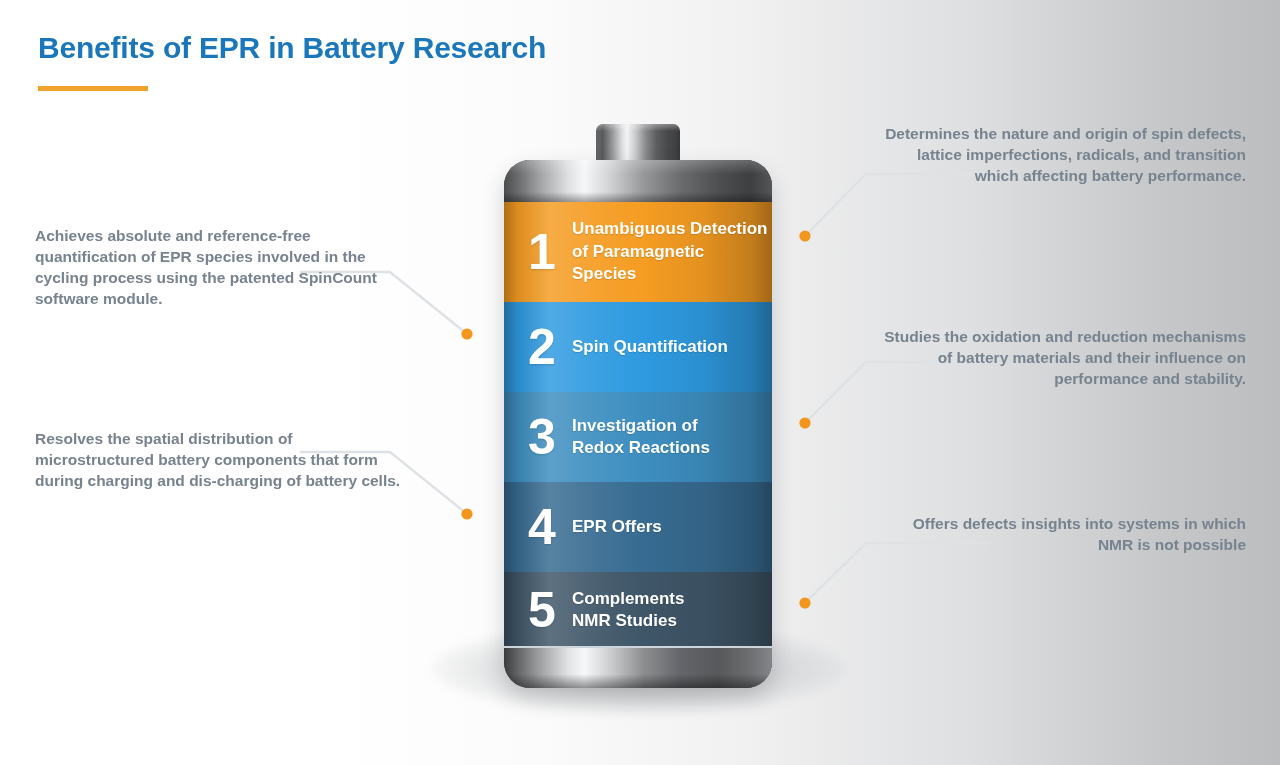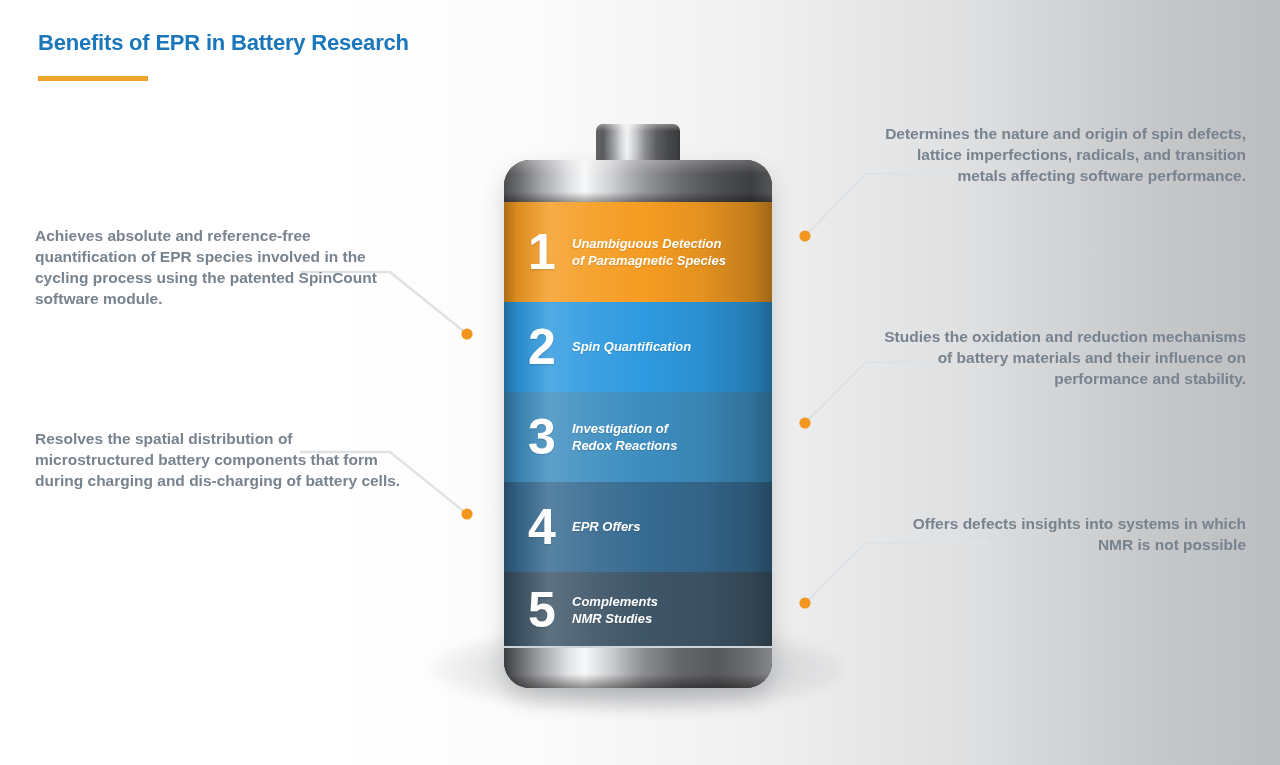--- a/index.html
+++ b/index.html
@@ -30,21 +30,21 @@
     overflow: hidden;
   }
 
   
   .title-wrap {
     position: absolute;
     left: 38px;
     top: 30px;
   }
   .page-title {
-    font-size: 22px;
+    font-size: 30px;
     font-weight: bold;
     color: #1a77bb;
     letter-spacing: -0.2px;
     white-space: nowrap;
     margin: 0;
     line-height: 1.2;
   }
   .title-rule {
     width: 110px;
     height: 5px;
@@ -215,29 +215,28 @@
     color: #ffffff;
     line-height: 1;
     width: 48px;
     text-align: center;
     flex: 0 0 48px;
     position: relative;
     z-index: 2;
     text-shadow: 0 1px 2px rgba(0,0,0,0.16);
   }
   .seg-text {
-    font-size: 13px;
+    font-size: 17px;
     font-weight: bold;
     color: #ffffff;
     line-height: 1.32;
     position: relative;
     z-index: 2;
     padding-left: 6px;
     text-shadow: 0 1px 1px rgba(0,0,0,0.14);
-    font-style: italic;
   }
 </style>
 </head>
 <body>
 
 <div id="canvas">
 
   <div class="title-wrap">
     <h1 class="page-title">Benefits of EPR in Battery Research</h1>
     <div class="title-rule"></div>
@@ -258,21 +257,21 @@
     <circle cx="805" cy="423" r="5.6" fill="#f2961d"></circle>
 
     <path d="M 990 543 L 866 543 L 805 603" fill="none" stroke="#dfe2e5" stroke-width="2.4"></path>
     <circle cx="805" cy="603" r="5.6" fill="#f2961d"></circle>
   </svg>
 
   <div class="callout left" style="left:35px; top:226px; width:370px;">Achieves absolute and reference-free quantification of EPR species involved in the cycling process using the patented SpinCount software module.</div>
 
   <div class="callout left" style="left:35px; top:405px; width:372px;margin-top:24px;">Resolves the spatial distribution of microstructured battery components that form during charging and dis-charging of battery cells.</div>
 
-  <div class="callout right" style="right:34px; top:124px; width:372px;">Determines the nature and origin of spin defects, lattice imperfections, radicals, and transition metals affecting software performance.</div>
+  <div class="callout right" style="right:34px; top:124px; width:372px;">Determines the nature and origin of spin defects, lattice imperfections, radicals, and transition which affecting battery performance.</div>
 
   <div class="callout right" style="right:34px; top:327px; width:372px;">Studies the oxidation and reduction mechanisms of battery materials and their influence on performance and stability.</div>
 
   <div class="callout right" style="right:34px; top:514px; width:372px;">Offers defects insights into systems in which NMR is not possible</div>
 
   <div id="battery">
     <div class="ground-shadow"></div>
     <div class="nub"></div>
     <div class="body-shell">
       <div class="collar"></div>

